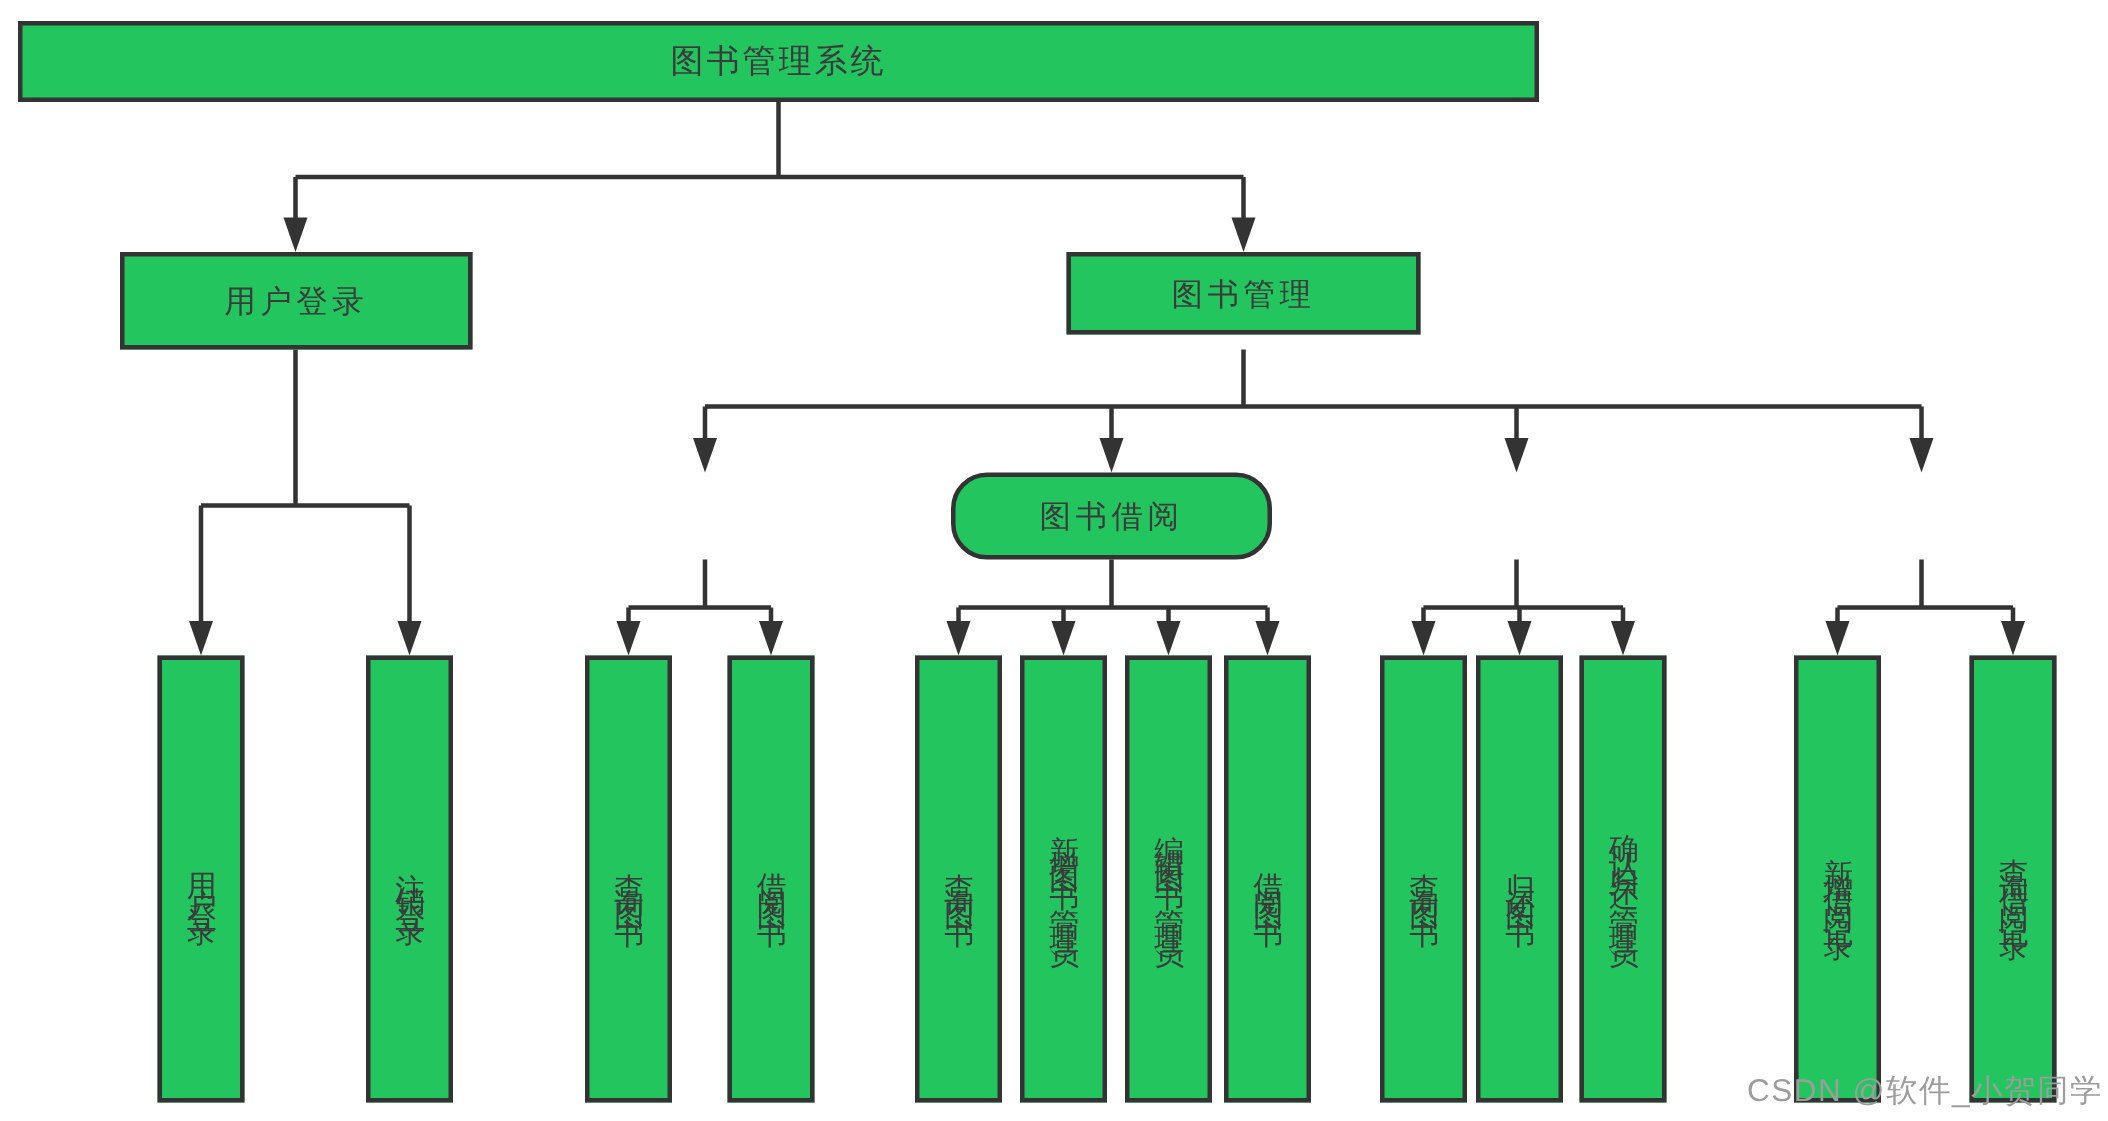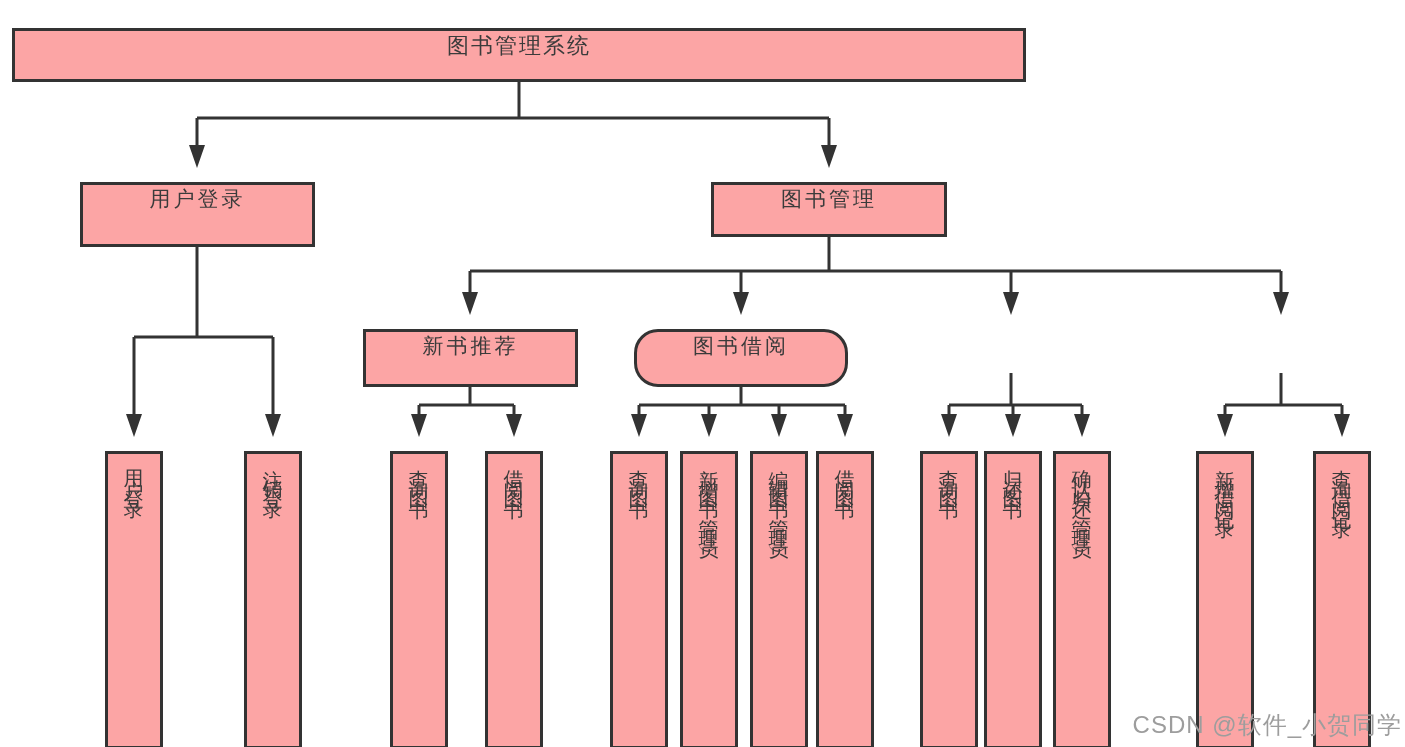--- a/index.html
+++ b/index.html
@@ -19,26 +19,26 @@
     position: absolute;
     left: 0; top: 0;
     width: 1405px;
     height: 747px;
     z-index: 1;
   }
   .box {
     position: absolute;
     box-sizing: border-box;
     border: 3px solid #333333;
-    background: #fca5a5;
+    background: #22c55e;
     display: flex;
+    align-items: center;
     justify-content: center;
     color: #3b3b3b;
     z-index: 2;
-    margin-top: 14px;
   }
   .box .h-label {
     font-size: 21px;
     letter-spacing: 3px;
     white-space: nowrap;
   }
   .box.root .h-label {
     font-size: 22px;
     letter-spacing: 2px;
   }
@@ -50,21 +50,21 @@
     text-orientation: mixed;
     font-size: 20px;
     letter-spacing: 10px;
     line-height: 1;
     white-space: nowrap;
   }
   .watermark {
     position: absolute;
     right: 3px;
     bottom: 6px;
-    font-size: 24px;
+    font-size: 21px;
     letter-spacing: 1px;
     z-index: 5;
     white-space: nowrap;
   }
 </style>
 </head>
 <body>
 
 <div class="canvas">
 
@@ -101,23 +101,20 @@
     <span class="h-label">图书管理系统</span>
   </div>
 
   <div class="box" style="left: 80px; top: 168px; width: 235px; height: 65px; border-color: rgb(51, 51, 51); color: rgb(59, 59, 59);">
     <span class="h-label">用户登录</span>
   </div>
   <div class="box" style="left: 711px; top: 168px; width: 236px; height: 55px; border-color: rgb(51, 51, 51); color: rgb(59, 59, 59);">
     <span class="h-label">图书管理</span>
   </div>
 
-  <div class="box" style="left: 363px; top: 315px; width: 215px; height: 58px; border-color: rgb(51, 51, 51); color: rgb(59, 59, 59);">
-    <span class="h-label">新书推荐</span>
-  </div>
   <div class="box" style="left: 634px; top: 315px; width: 214px; height: 58px; border-color: rgb(51, 51, 51); color: rgb(59, 59, 59); border-radius: 24px;">
     <span class="h-label">图书借阅</span>
   </div>
 
   <div class="box leaf" style="left: 105px; top: 437px; width: 58px; height: 298px; border-color: rgb(51, 51, 51); color: rgb(59, 59, 59);">
     <span class="v-label">用户登录</span>
   </div>
   <div class="box leaf" style="left: 244px; top: 437px; width: 58px; height: 298px; border-color: rgb(51, 51, 51); color: rgb(59, 59, 59);">
     <span class="v-label">注销登录</span>
   </div>

